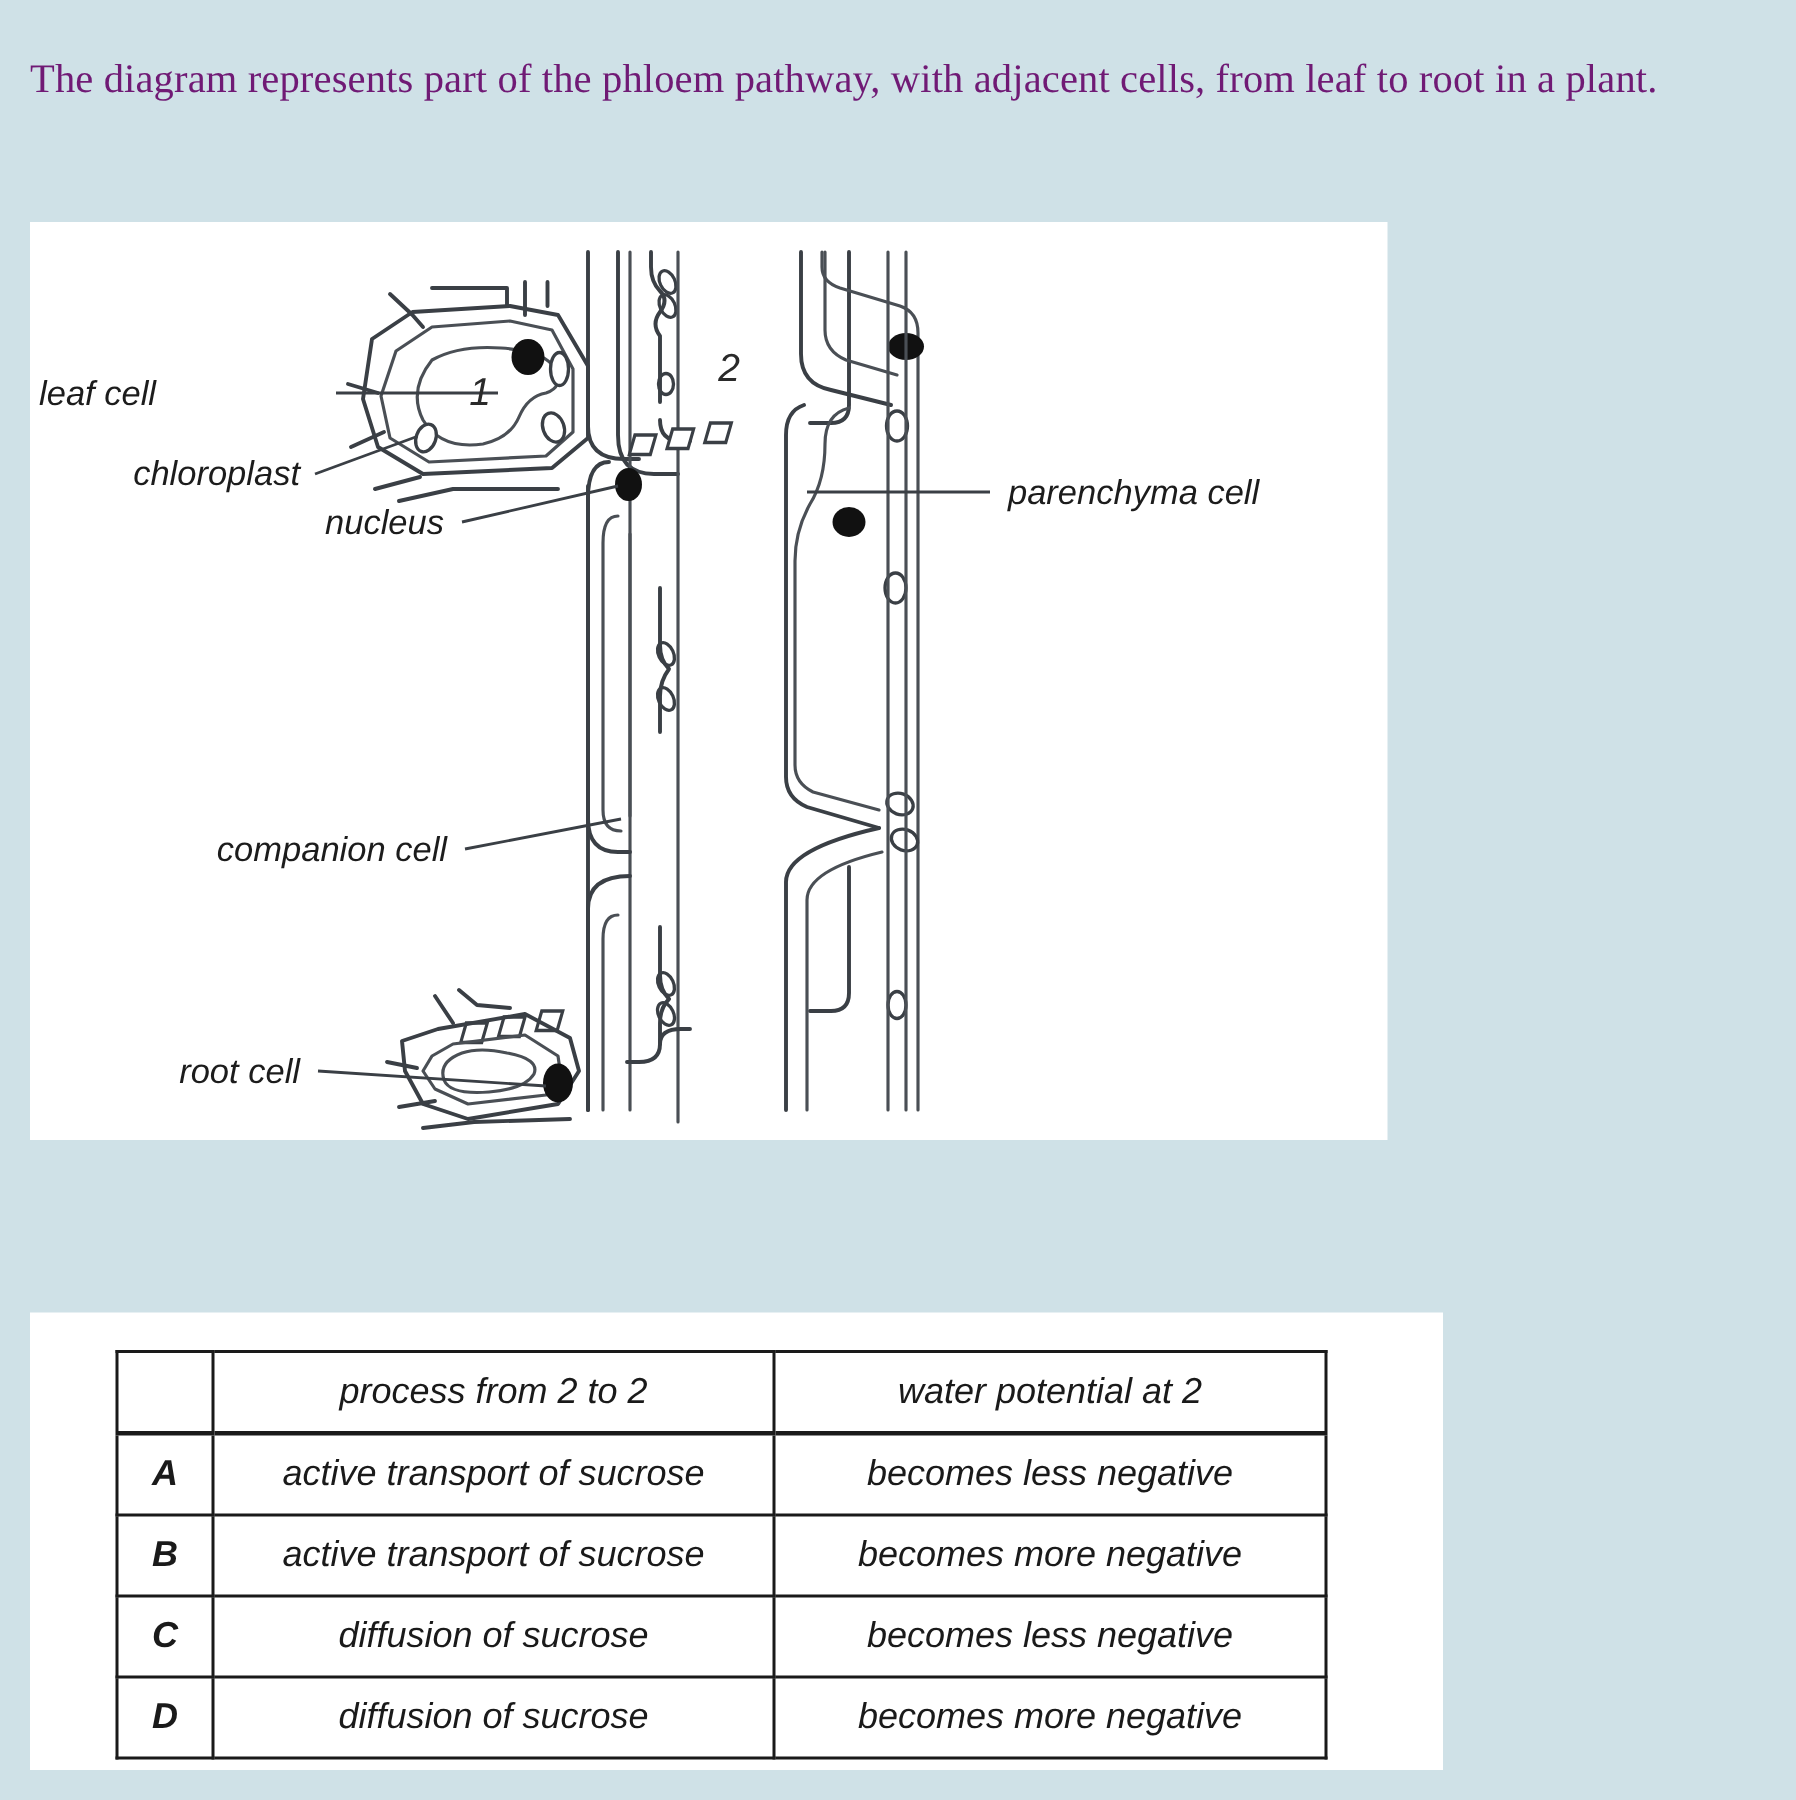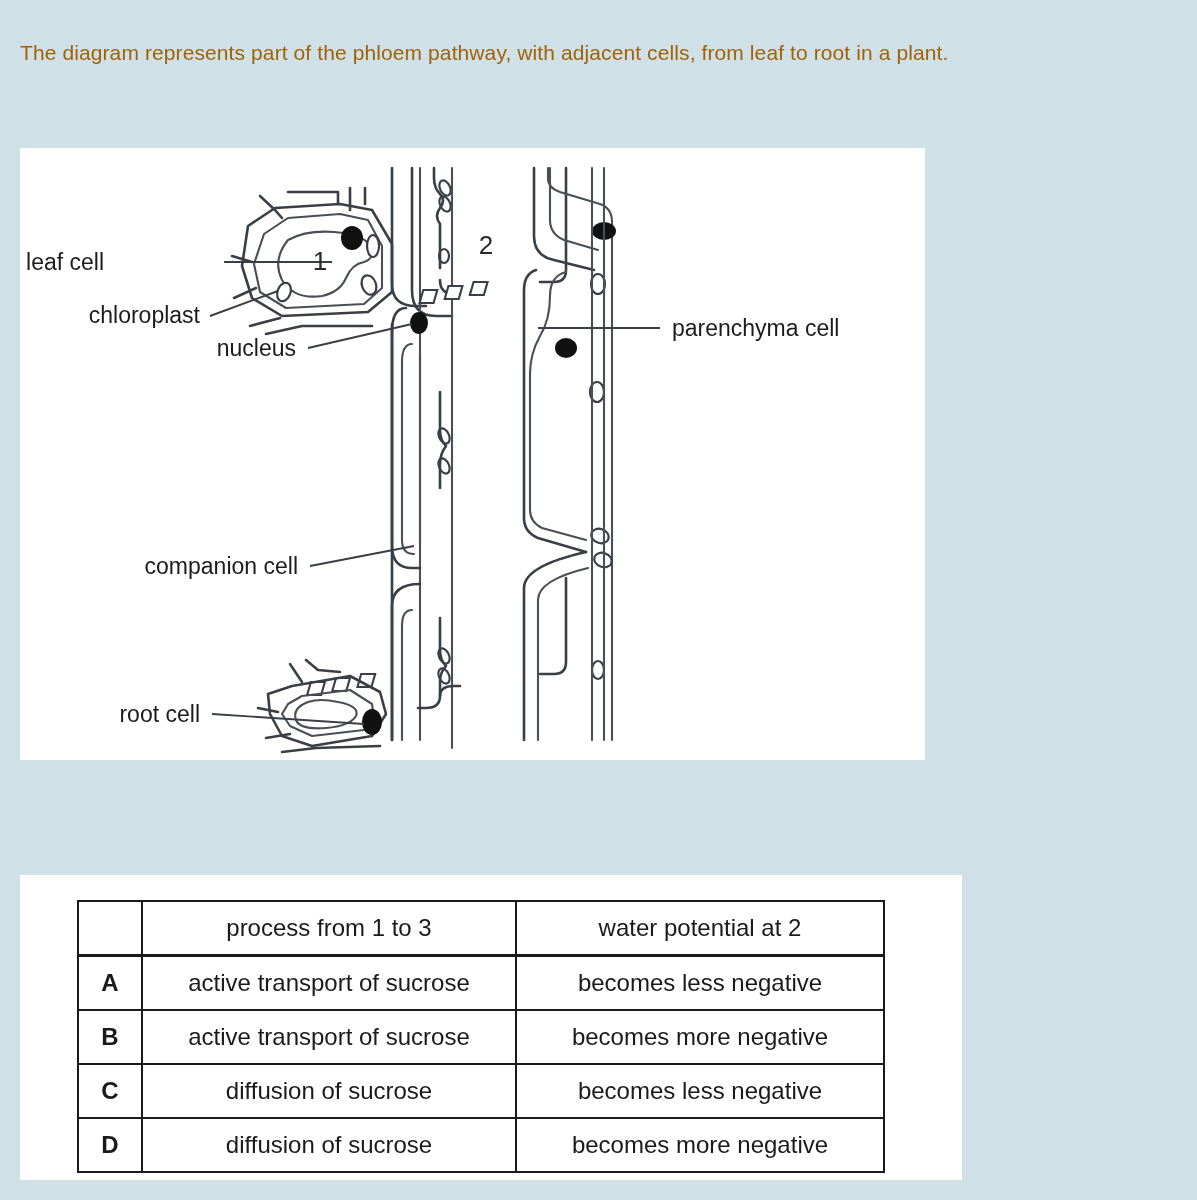--- a/index.html
+++ b/index.html
@@ -14,38 +14,40 @@
     color: #1a1a1a;
     overflow: hidden;
   }
   .page {
     position: relative;
     width: 1197px;
     height: 1200px;
   }
   .stem-text {
     position: absolute;
-    font-size: 21px;
+    font-size: 27px;
     line-height: 41px;
-    color: #a16207;
+    color: #701a75;
     letter-spacing: 0.1px;
+    font-family: Liberation Serif, serif;
   }
   #intro-text {
     left: 20px;
     top: 32px;
     width: 1150px;
   }
   #question-text {
     left: 20px;
     top: 788px;
     width: 1155px;
   }
   .white-panel {
     position: absolute;
     background: #ffffff;
+    font-style: italic;
   }
   #diagram-panel {
     left: 20px;
     top: 148px;
     width: 905px;
     height: 612px;
   }
   #answers-panel {
     left: 20px;
     top: 875px;
@@ -282,21 +284,21 @@
       <text class="numlbl" x="466" y="106" text-anchor="middle">2</text>
     </svg>
   </div>
 
 
   <div class="white-panel" id="answers-panel">
     <table id="answers-table">
       <thead>
         <tr>
           <td class="col-letter"></td>
-          <td class="col-process">process from 1 to 3</td>
+          <td class="col-process">process from 2 to 2</td>
           <td class="col-potential">water potential at 2</td>
         </tr>
       </thead>
       <tbody>
         <tr>
           <td class="col-letter">A</td>
           <td class="col-process">active transport of sucrose</td>
           <td class="col-potential">becomes less negative</td>
         </tr>
         <tr>

